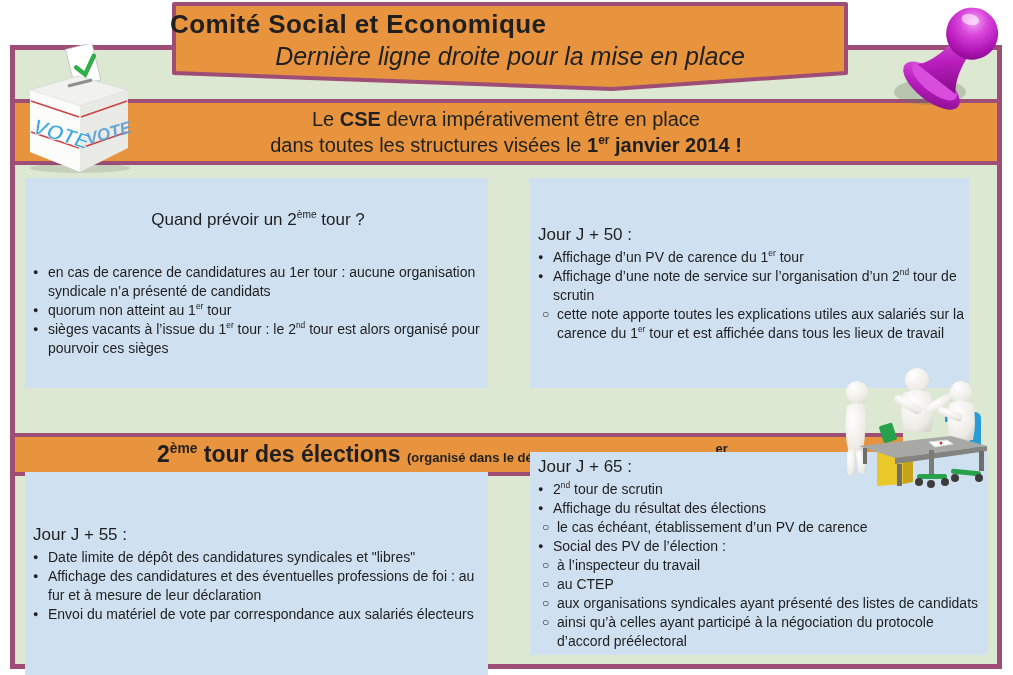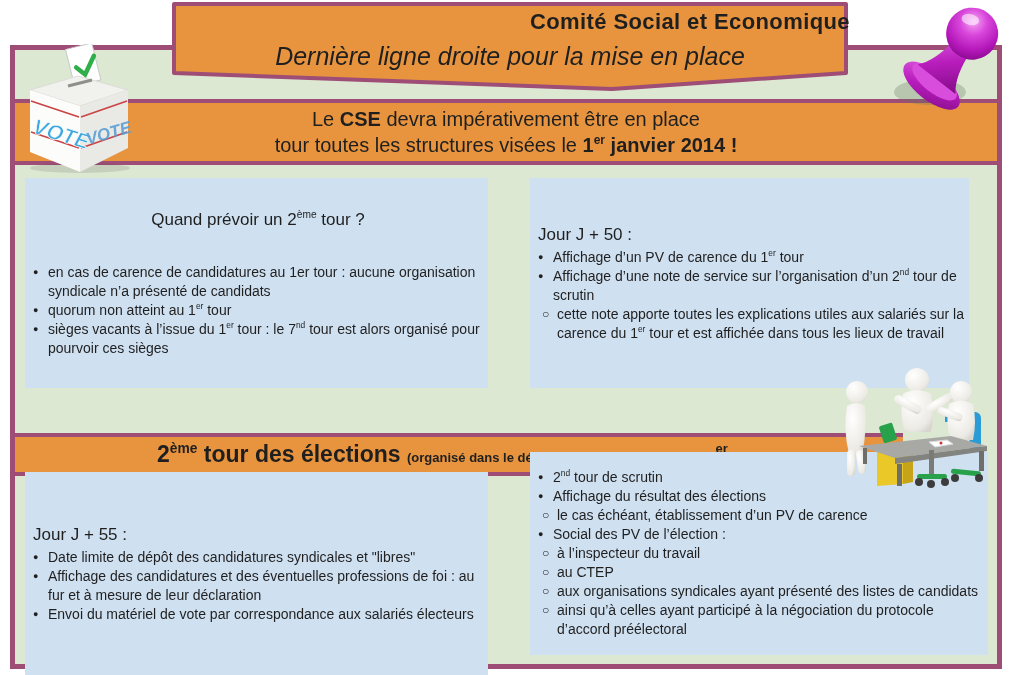--- a/index.html
+++ b/index.html
@@ -2,22 +2,22 @@
 <html><head>
 <meta charset="utf-8">
 <style>
   html,body{margin:0;padding:0;}
   .page{position:relative;width:1013px;height:675px;background:#ffffff;
         font-family:"Liberation Sans",sans-serif;color:#1f1f1f;overflow:hidden;}
   .frame{position:absolute;left:10px;top:45px;width:992px;height:624px;
          border:5px solid #9e4d76;background:#dde8d2;box-sizing:border-box;z-index:1;}
   
   .tb-svg{position:absolute;left:170px;top:0;width:680px;height:95px;z-index:3;}
-  .tb-title{position:absolute;left:170px;top:9px;width:680px;text-align:right;
-            font-weight:bold;font-size:22px;letter-spacing:0.4px;z-index:4;}
+  .tb-title{position:absolute;left:170px;top:9px;width:680px;text-align:left;
+            font-weight:bold;font-size:26px;letter-spacing:0.4px;z-index:4;}
   .tb-subtitle{position:absolute;left:170px;top:42px;width:680px;text-align:center;
                font-style:italic;font-size:25px;z-index:4;}
   
   .cse-banner{position:absolute;left:15px;top:99px;width:982px;height:66px;
               background:#e8943e;border-top:4px solid #9e4d76;border-bottom:4px solid #9e4d76;
               box-sizing:border-box;z-index:2;display:flex;flex-direction:column;
               justify-content:center;text-align:center;font-size:20px;line-height:26px;}
   
   .mid-banner{position:absolute;left:15px;top:398px;width:888px;height:43px;
               background:#e8943e;border-top:4px solid #9e4d76;border-bottom:4px solid #9e4d76;
@@ -56,37 +56,37 @@
   <div class="frame"></div>
 
   <svg class="tb-svg" viewBox="0 0 680 95" aria-hidden="true">
     <polygon points="4,4 676,4 676,73 442,89 4,73" fill="#e8943e" stroke="#9e4d76" stroke-width="4" stroke-linejoin="round"></polygon>
   </svg>
   <div class="tb-title">Comité Social et Economique</div>
   <div class="tb-subtitle">Dernière ligne droite pour la mise en place</div>
 
   <div class="cse-banner">
     <div class="cse-line"><span>Le </span><span class="b">CSE</span><span> devra impérativement être en place</span></div>
-    <div class="cse-line"><span>tour toutes les structures visées le </span><span class="b">1</span><span class="b sup">er</span><span class="b"> janvier 2014 !</span></div>
+    <div class="cse-line"><span>dans toutes les structures visées le </span><span class="b">1</span><span class="b sup">er</span><span class="b"> janvier 2014 !</span></div>
   </div>
 
   <div class="box box-tl">
     <div class="box-title title-gap"><span>Quand prévoir un 2</span><span class="sup">ème</span><span> tour ?</span></div>
     <div class="list">
         <div class="li">
           <span class="bullet">●</span>
           <div class="li-text"><span>en cas de carence de candidatures au 1er tour : aucune organisation syndicale n’a présenté de candidats</span></div>
         </div>
         <div class="li">
           <span class="bullet">●</span>
           <div class="li-text"><span>quorum non atteint au 1</span><span class="sup">er</span><span> tour</span></div>
         </div>
         <div class="li">
           <span class="bullet">●</span>
-          <div class="li-text"><span>sièges vacants à l’issue du 1</span><span class="sup">er</span><span> tour : le 7</span><span class="sup">nd</span><span> tour est alors organisé pour pourvoir ces sièges</span></div>
+          <div class="li-text"><span>sièges vacants à l’issue du 1</span><span class="sup">er</span><span> tour : le 2</span><span class="sup">nd</span><span> tour est alors organisé pour pourvoir ces sièges</span></div>
         </div>
       </div>
   </div>
   <div class="box box-tr">
     <div class="box-title"><span>Jour J + 50 :</span></div>
     <div class="list">
         <div class="li">
           <span class="bullet">●</span>
           <div class="li-text"><span>Affichage d’un PV de carence du 1</span><span class="sup">er</span><span> tour</span></div>
         </div>
@@ -116,20 +116,21 @@
           <span class="bullet">●</span>
           <div class="li-text"><span>Affichage des candidatures et des éventuelles professions de foi : au fur et à mesure de leur déclaration</span></div>
         </div>
         <div class="li">
           <span class="bullet">●</span>
           <div class="li-text"><span>Envoi du matériel de vote par correspondance aux salariés électeurs</span></div>
         </div>
       </div>
   </div>
   <div class="box box-br">
+    <div class="box-title"><span>Jour J + 65 :</span></div>
     <div class="list">
         <div class="li">
           <span class="bullet">●</span>
           <div class="li-text"><span>2</span><span class="sup">nd</span><span> tour de scrutin</span></div>
         </div>
         <div class="li">
           <span class="bullet">●</span>
           <div class="li-text"><span>Affichage du résultat des élections</span></div>
         </div>
         <div class="li hollow">

